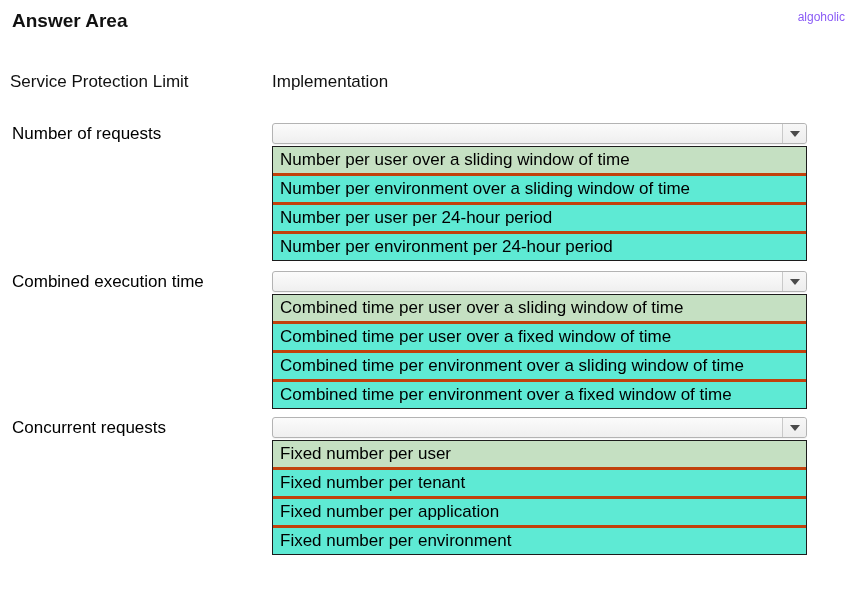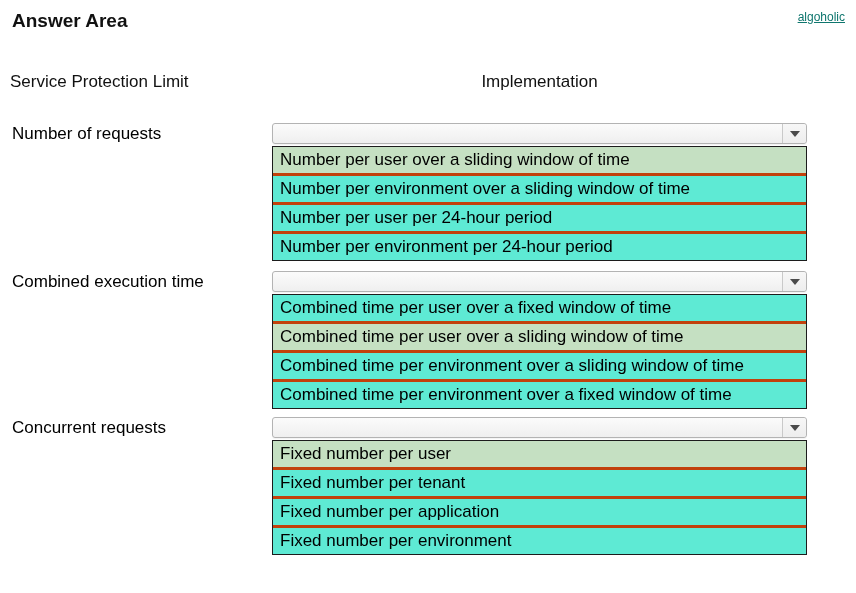--- a/index.html
+++ b/index.html
@@ -12,26 +12,26 @@
     overflow: hidden;
   }
   .page { position: relative; width: 856px; height: 593px; background: #fff; }
 
   .title {
     position: absolute; left: 12px; top: 10px;
     font-size: 19px; font-weight: bold; color: #111;
   }
   .watermark {
     position: absolute; right: 11px; top: 10px;
-    font-size: 12px; color: #0f766e; text-decoration: underline;
+    font-size: 12px; color: #8b5cf6;
   }
 
   .col-header { position: absolute; top: 72px; font-size: 17px; font-weight: normal; color: #111; }
   .col-header.left { left: 10px; }
-  .col-header.right { left: 272px; width: 535px; text-align: center; }
+  .col-header.right { left: 272px; width: 535px; }
 
   .row-label {
     position: absolute; left: 12px;
     font-size: 17px; line-height: 21px; color: #000;
   }
 
   .group { position: absolute; left: 272px; width: 535px; }
 
   .dropdown {
     height: 21px; width: 100%;
@@ -102,22 +102,22 @@
 
   <div class="row-label" style="top:271px">Combined execution time</div>
   <div class="group" style="top:271px">
     <div class="dropdown">
       <div class="dropdown-value"></div>
       <div class="dropdown-btn">
         <span class="arrow-down"></span>
       </div>
     </div>
     <div class="options-list">
+      <div class="option" data-selected="true">Combined time per user over a sliding window of time</div>
       <div class="option" data-selected="false">Combined time per user over a fixed window of time</div>
-      <div class="option" data-selected="true">Combined time per user over a sliding window of time</div>
       <div class="option" data-selected="false">Combined time per environment over a sliding window of time</div>
       <div class="option" data-selected="false">Combined time per environment over a fixed window of time</div>
     </div>
   </div>
 
   <div class="row-label" style="top:417px">Concurrent requests</div>
   <div class="group" style="top:417px">
     <div class="dropdown">
       <div class="dropdown-value"></div>
       <div class="dropdown-btn">

